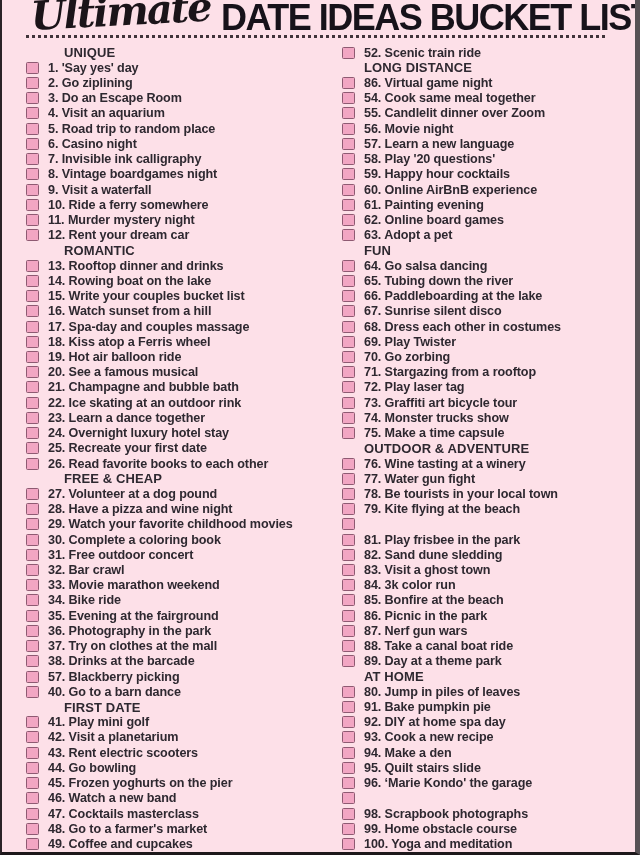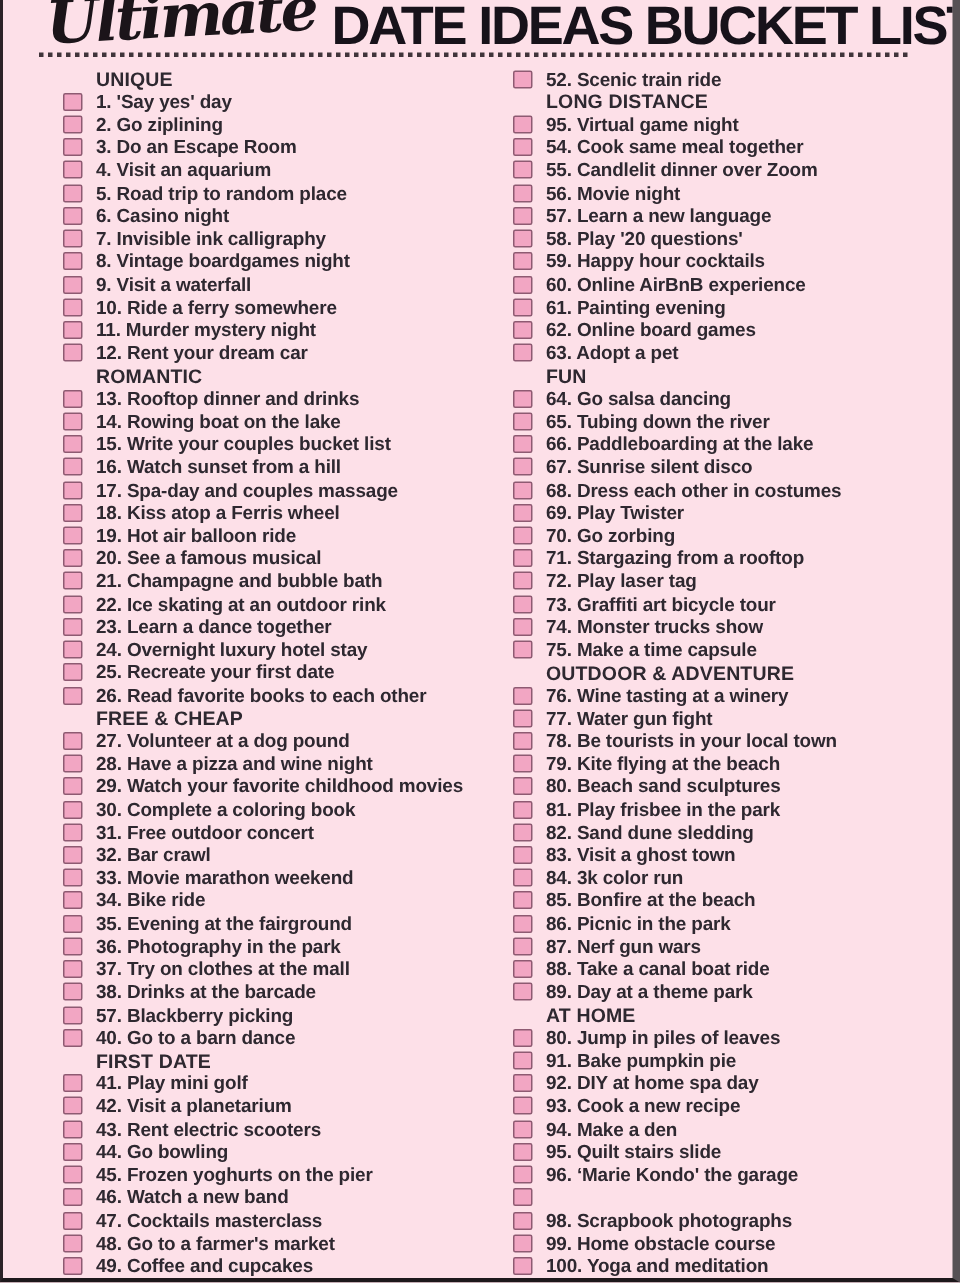--- a/index.html
+++ b/index.html
@@ -52,21 +52,21 @@
     display:grid;
     grid-template-columns:320px 320px;
     margin-top:7px;
   }
   .row {
     display:flex;
     align-items:center;
     height:15.23px;
     overflow:visible;
   }
-  .col-left .row { padding-left:40px; }
+  .col-left .row { padding-left:24px; }
   .col-right .row { padding-left:20px; }
   .row.sec { font-weight:bold; }
   .col-left .row.sec { padding-left:62px; }
   .col-right .row.sec { padding-left:42px; }
   .box {
     box-sizing:border-box;
     flex:0 0 auto;
     width:13px; height:12px;
     background:#f2a6c3;
     border:1.5px solid #8e5a72;
@@ -304,21 +304,21 @@
     <div class="col col-right">
         <div class="row">
           <span class="box"></span>
           <span class="txt">52. Scenic train ride</span>
         </div>
         <div class="row sec">
           <span class="sec-txt">LONG DISTANCE</span>
         </div>
         <div class="row">
           <span class="box"></span>
-          <span class="txt">95. Virtual game night</span>
+          <span class="txt">86. Virtual game night</span>
         </div>
         <div class="row">
           <span class="box"></span>
           <span class="txt">54. Cook same meal together</span>
         </div>
         <div class="row">
           <span class="box"></span>
           <span class="txt">55. Candlelit dinner over Zoom</span>
         </div>
         <div class="row">
@@ -418,21 +418,20 @@
         <div class="row">
           <span class="box"></span>
           <span class="txt">78. Be tourists in your local town</span>
         </div>
         <div class="row">
           <span class="box"></span>
           <span class="txt">79. Kite flying at the beach</span>
         </div>
         <div class="row">
           <span class="box"></span>
-          <span class="txt">80. Beach sand sculptures</span>
         </div>
         <div class="row">
           <span class="box"></span>
           <span class="txt">81. Play frisbee in the park</span>
         </div>
         <div class="row">
           <span class="box"></span>
           <span class="txt">82. Sand dune sledding</span>
         </div>
         <div class="row">

